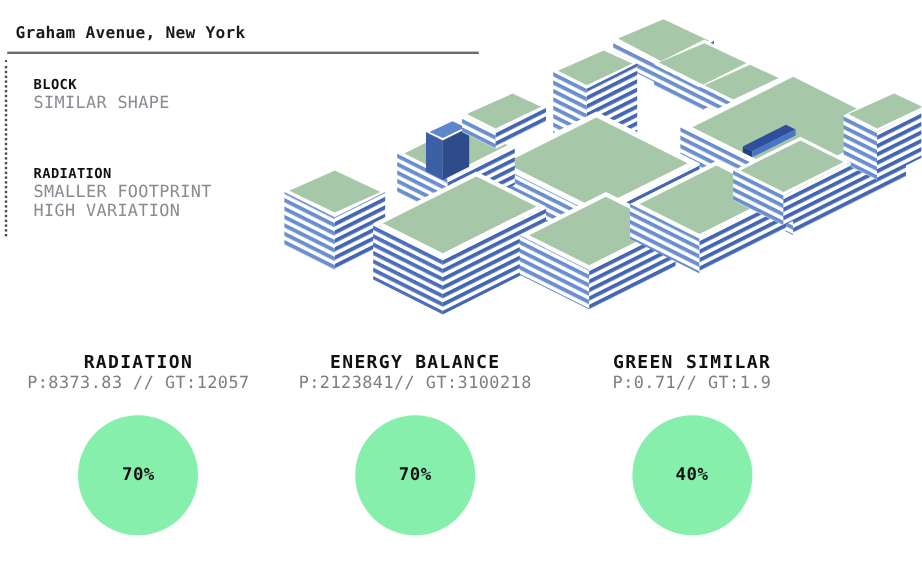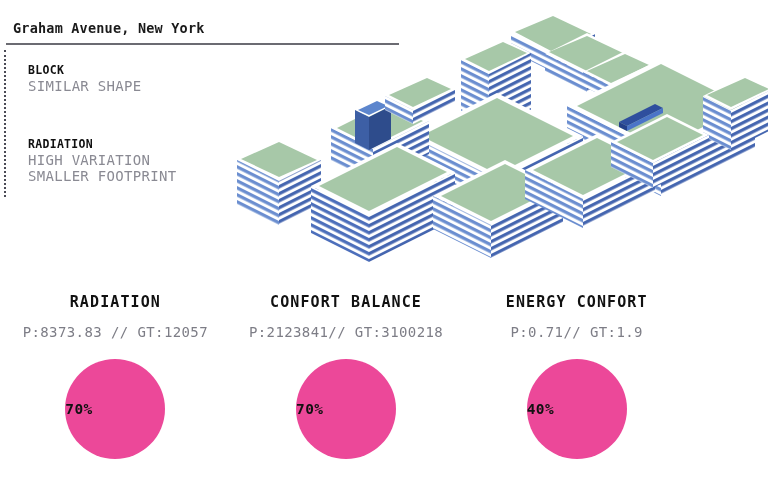--- a/index.html
+++ b/index.html
@@ -98,30 +98,30 @@
     letter-spacing: 1.1px;
     white-space: nowrap;
     margin-top: 8px;
   }
   .metric-values {
     font-size: 14px;
     font-weight: normal;
     color: #7d7d86;
     letter-spacing: 0.4px;
     white-space: nowrap;
-    margin-top: 13px;
   }
   .metric-bubble {
     margin-top: 19px;
     width: 100px;
     height: 100px;
     border-radius: 50%;
-    background: #ec4899;
+    background: #86efac;
     display: flex;
     align-items: center;
+    justify-content: center;
   }
   .metric-pct {
     font-size: 14.5px;
     font-weight: bold;
     color: #111111;
     letter-spacing: 0.4px;
   }
 </style>
 </head>
 <body>
@@ -133,22 +133,22 @@
 
   <div class="anno-group">
     <div class="anno-head">BLOCK</div>
     <div class="anno-item">SIMILAR SHAPE</div>
   </div>
 
   <div class="anno-gap"></div>
 
   <div class="anno-group">
     <div class="anno-head">RADIATION</div>
+    <div class="anno-item">SMALLER FOOTPRINT</div>
     <div class="anno-item">HIGH VARIATION</div>
-    <div class="anno-item">SMALLER FOOTPRINT</div>
   </div>
 
 </div>
 
 <div id="city-model">
   <svg viewBox="0 0 553 278" xmlns="http://www.w3.org/2000/svg">
     <defs>
 
       <pattern id="stripeL" patternUnits="userSpaceOnUse" width="8" height="7" patternTransform="skewY(26.57)">
         <rect width="8" height="7" fill="#ffffff"></rect>
@@ -276,28 +276,28 @@
 
   <div class="metric">
     <div class="metric-title">RADIATION</div>
     <div class="metric-values">P:8373.83 // GT:12057</div>
     <div class="metric-bubble">
       <span class="metric-pct">70%</span>
     </div>
   </div>
 
   <div class="metric">
-    <div class="metric-title">CONFORT BALANCE</div>
+    <div class="metric-title">ENERGY BALANCE</div>
     <div class="metric-values">P:2123841// GT:3100218</div>
     <div class="metric-bubble">
       <span class="metric-pct">70%</span>
     </div>
   </div>
 
   <div class="metric">
-    <div class="metric-title">ENERGY CONFORT</div>
+    <div class="metric-title">GREEN SIMILAR</div>
     <div class="metric-values">P:0.71// GT:1.9</div>
     <div class="metric-bubble">
       <span class="metric-pct">40%</span>
     </div>
   </div>
 
 </div>
 
 </body></html>

